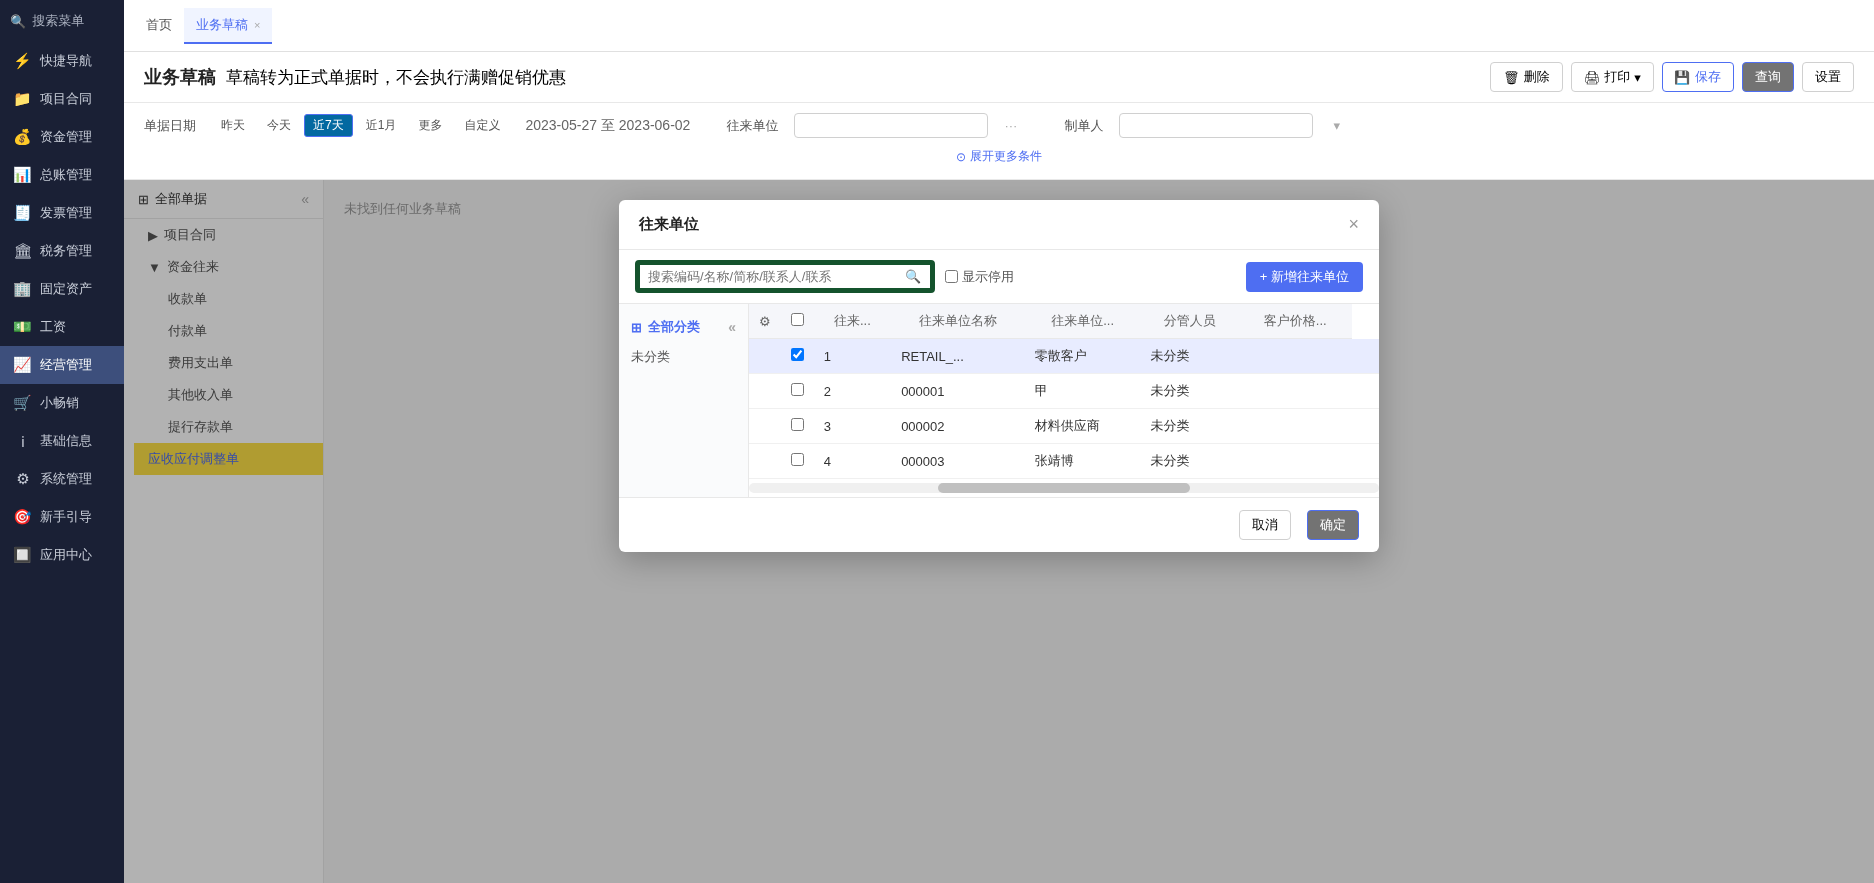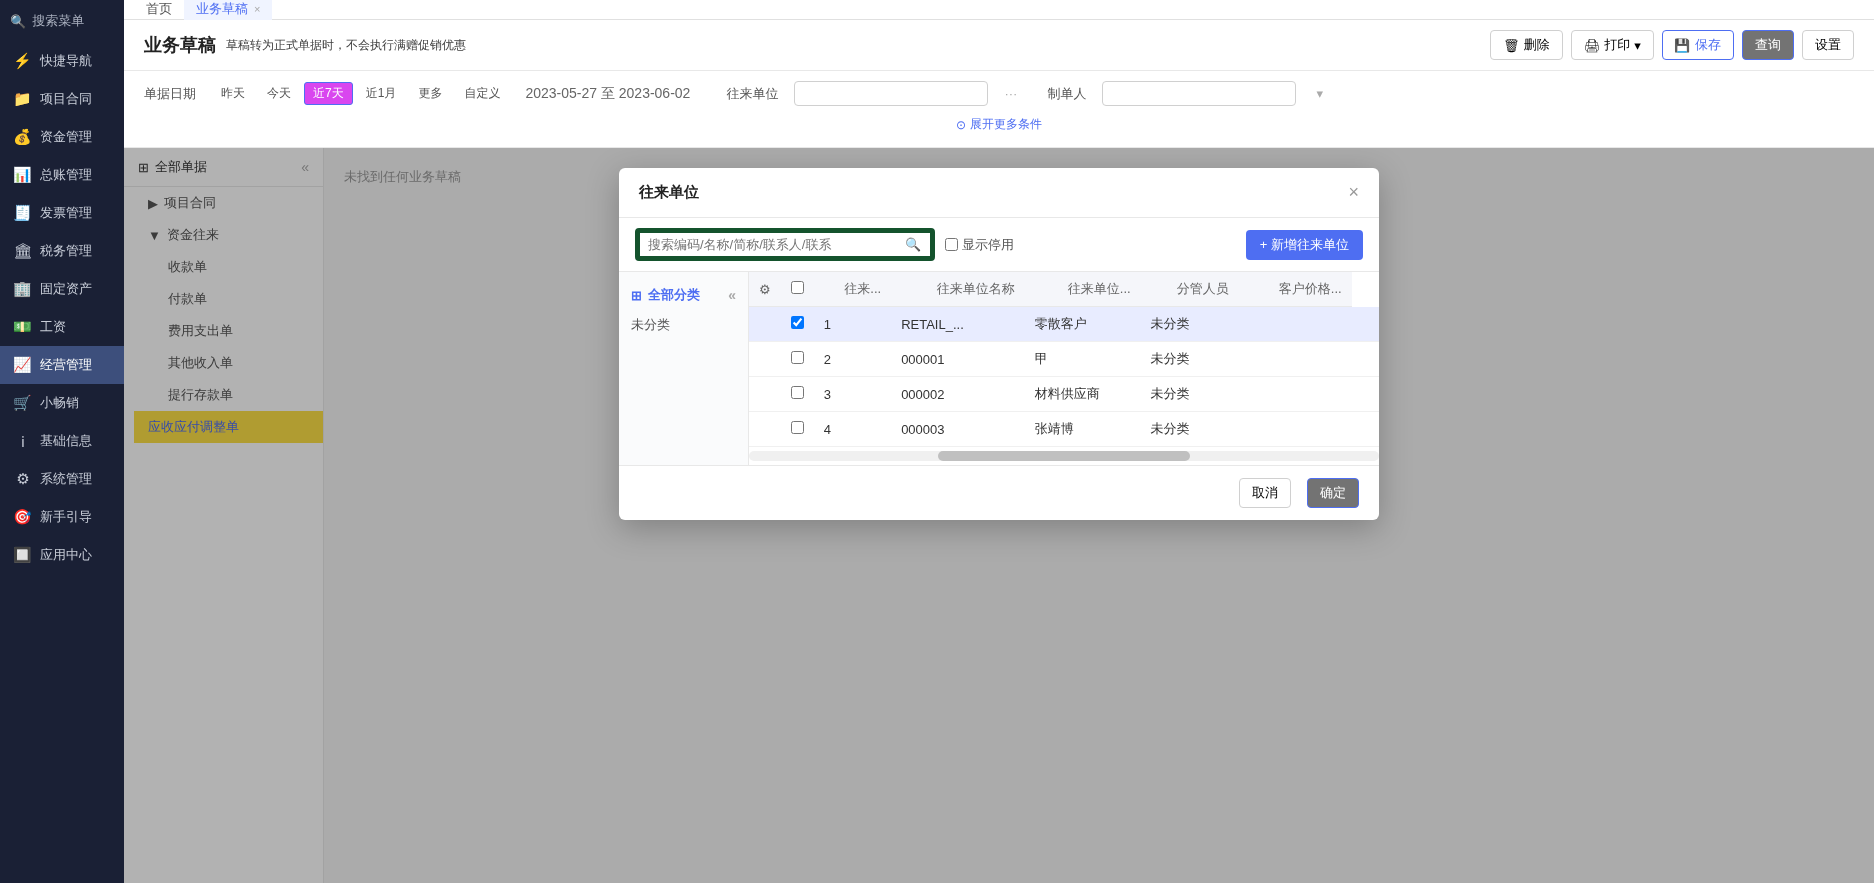--- a/index.html
+++ b/index.html
@@ -45,21 +45,21 @@
       position: relative;
     }
 
     
     .tabs {
       background: #fff;
       border-bottom: 1px solid #e0e0e0;
       display: flex;
       align-items: center;
       padding: 0 10px;
-      height: 20px;
+      height: 52px;
       flex-shrink: 0;
     }
     .tab {
       padding: 0 12px;
       height: 36px;
       display: flex;
       align-items: center;
       gap: 6px;
       cursor: pointer;
       font-size: 13px;
@@ -93,21 +93,21 @@
     .filter-bar {
       background: #fff;
       padding: 10px 20px;
       border-bottom: 1px solid #e8e8e8;
       flex-shrink: 0;
     }
     .filter-row { display: flex; align-items: center; gap: 16px; flex-wrap: wrap; margin-bottom: 6px; }
     .filter-label { color: #555; font-size: 13px; white-space: nowrap; }
     .date-tabs { display: flex; gap: 4px; }
     .date-tab { padding: 2px 8px; border-radius: 3px; cursor: pointer; font-size: 12px; color: #555; border: 1px solid transparent; }
-    .date-tab.active { background: #d946ef; color: #fff; border-color: #4e6ef2; }
+    .date-tab.active { background: #0369a1; color: #fff; border-color: #4e6ef2; }
     .filter-input { border: 1px solid #d0d0d0; border-radius: 4px; padding: 4px 8px; font-size: 13px; min-width: 200px; color: #333; }
     .expand-more { display: flex; align-items: center; justify-content: center; gap: 4px; color: #4e6ef2; font-size: 12px; cursor: pointer; padding: 4px; }
 
     
     .content-area {
       flex: 1;
       display: flex;
       overflow: hidden;
       background: #f5f5f5;
       position: relative;
@@ -222,21 +222,21 @@
       padding: 0;
     }
     table {
       width: 100%;
       border-collapse: collapse;
       font-size: 13px;
     }
     thead tr { background: #f5f6fa; }
     th {
       padding: 8px 10px;
-      text-align: right;
+      text-align: center;
       color: #666;
       font-weight: normal;
       border-bottom: 1px solid #e8e8e8;
       white-space: nowrap;
     }
     td {
       padding: 8px 10px;
       border-bottom: 1px solid #f0f0f0;
       color: #333;
       white-space: nowrap;
@@ -386,21 +386,21 @@
     </div>
     <div class="tab active">
       <span>业务草稿</span>
       <span class="tab-close">×</span>
     </div>
   </div>
 
   <div class="page-header">
     <div style="display:flex;align-items:center;gap:10px;">
       <span class="page-title">业务草稿</span>
-      <span style="font-size:12px;color:#404040;">草稿转为正式单据时，不会执行满赠促销优惠</span>
+      <span style="font-size:17px;color:#000000;">草稿转为正式单据时，不会执行满赠促销优惠</span>
     </div>
     <div class="header-actions">
       <button class="btn">
         <span>🗑</span>
         <span>删除</span>
       </button>
       <button class="btn">
         <span>🖨</span>
         <span>打印</span>
         <span>▾</span>
@@ -426,21 +426,21 @@
         <div class="date-tab">今天</div>
         <div class="date-tab active">近7天</div>
         <div class="date-tab">近1月</div>
         <div class="date-tab">更多</div>
         <div class="date-tab">自定义</div>
       </div>
       <span style="font-size:14px;color:#666;">2023-05-27 至 2023-06-02</span>
       <span class="filter-label" style="margin-left:20px;">往来单位</span>
       <input class="filter-input" style="min-width: 150px;" value="">
       <span style="color:#aaa;">···</span>
-      <span class="filter-label" style="margin-left:14px;">制单人</span>
+      <span class="filter-label" style="margin-left:31px;">制单人</span>
       <input class="filter-input" style="min-width: 150px;" value="">
       <span style="color:#aaa;margin-left:4px;">▾</span>
     </div>
     <div style="display:flex;justify-content:center;">
       <div class="expand-more">
         <span>⊙</span>
         <span>展开更多条件</span>
       </div>
     </div>
   </div>

